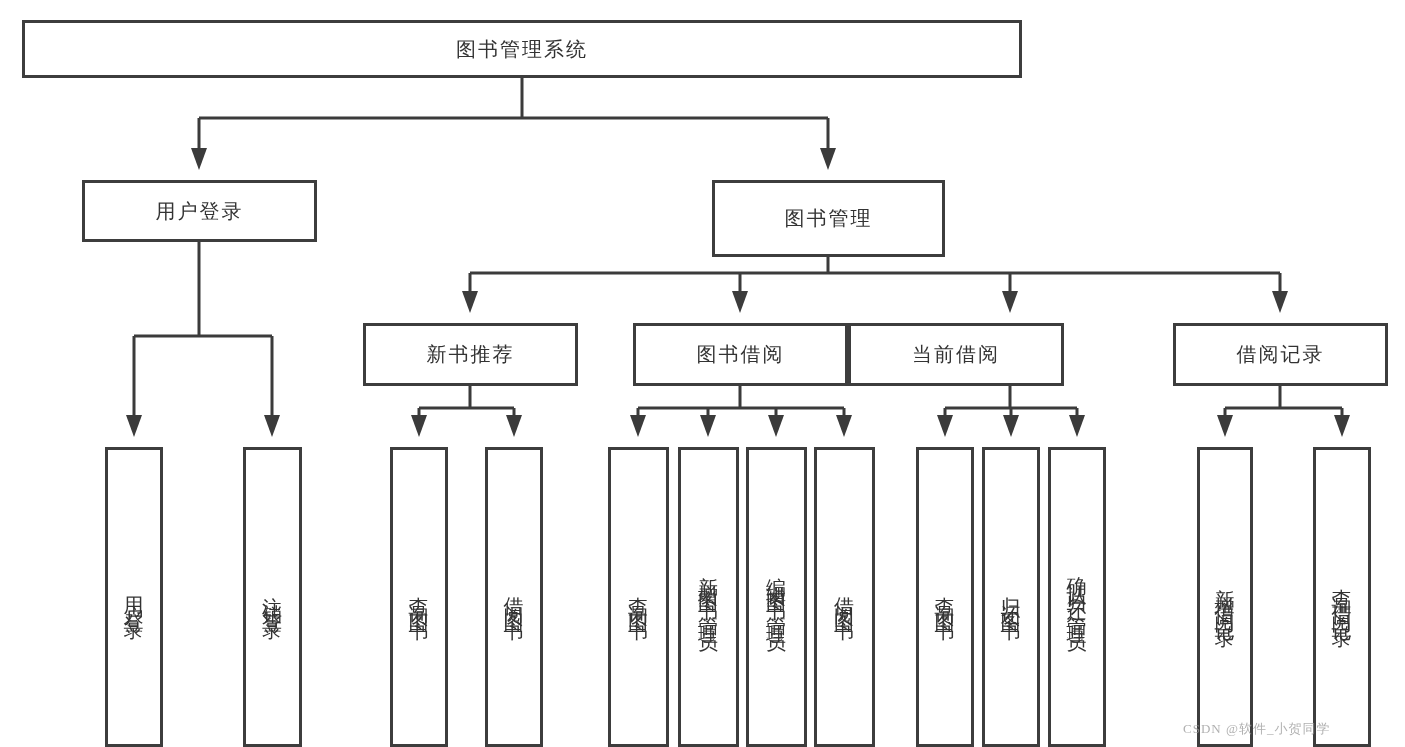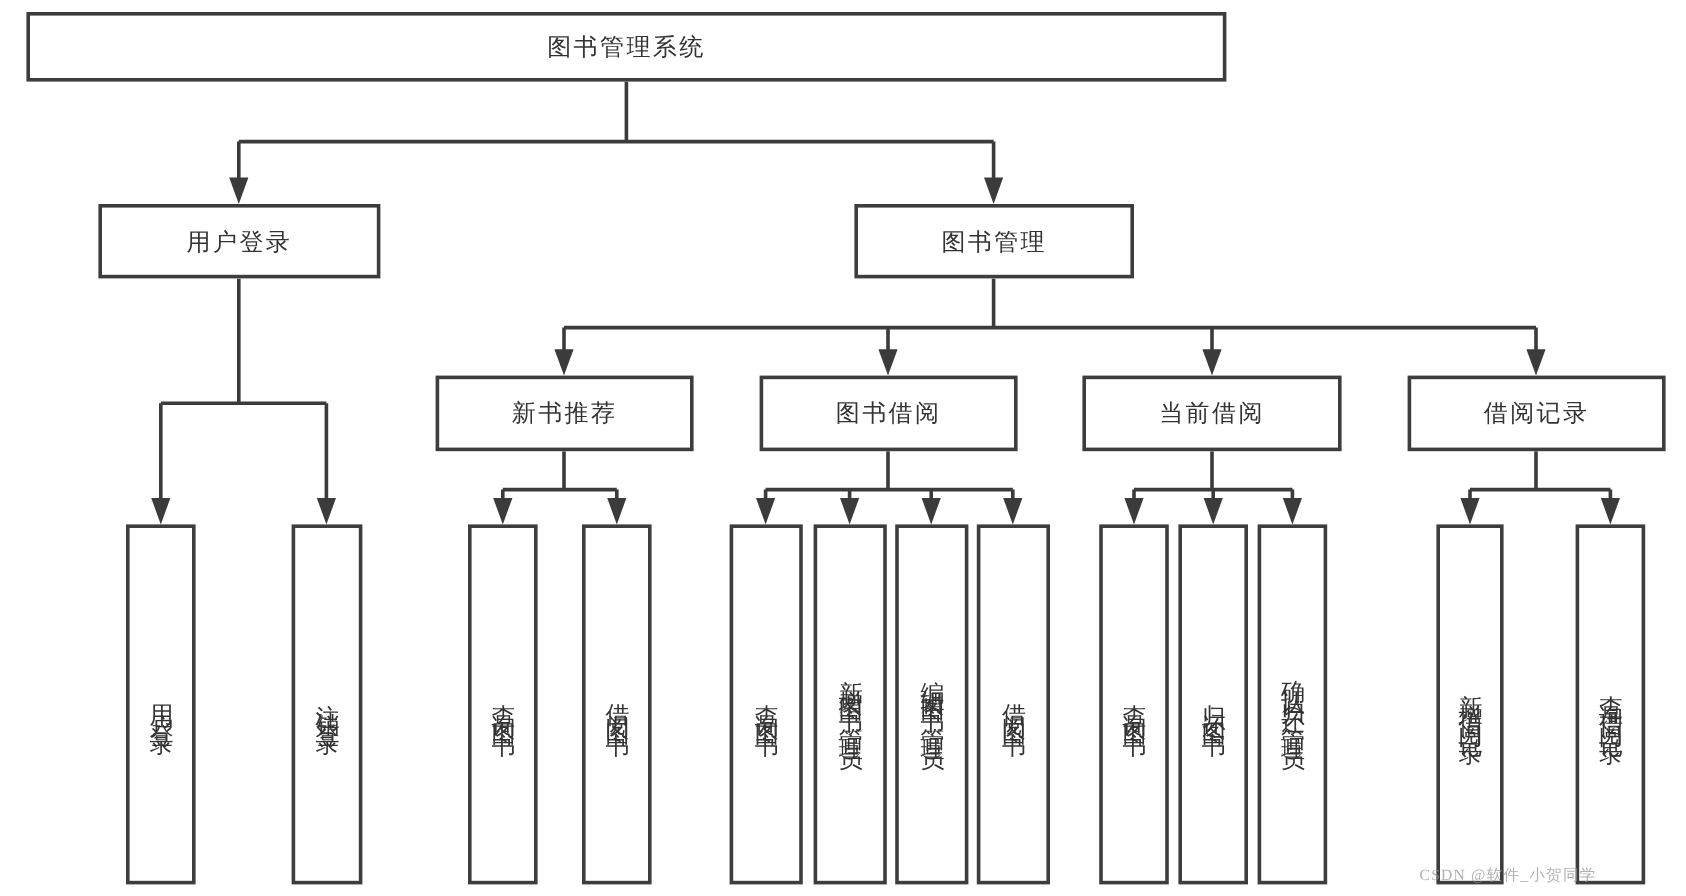--- a/index.html
+++ b/index.html
@@ -24,20 +24,21 @@
   .node {
     position: absolute;
     box-sizing: border-box;
     background: #ffffff;
     border: 3px solid #3d3d3d;
     display: flex;
     align-items: center;
     justify-content: center;
     color: #333333;
     z-index: 2;
+    margin-top: 10px;
   }
   .hbox {
     font-size: 20px;
     letter-spacing: 2px;
     white-space: nowrap;
   }
   .vbox span {
     writing-mode: vertical-rl;
     text-orientation: mixed;
     font-size: 20px;
@@ -98,25 +99,25 @@
       <polygon points="1003,415 1019,415 1011,437"></polygon>
       <polygon points="1069,415 1085,415 1077,437"></polygon>
       <polygon points="1217,415 1233,415 1225,437"></polygon>
       <polygon points="1334,415 1350,415 1342,437"></polygon>
     </g>
   </svg>
 
   <div class="node hbox" style="left:22px; top:10px; width:1000px; height:58px;">图书管理系统</div>
 
   <div class="node hbox" style="left:82px; top:170px; width:235px; height:62px;">用户登录</div>
-  <div class="node hbox" style="left:712px; top:170px; width:233px; height:62px;">图书管理</div>
+  <div class="node hbox" style="left:712px; top:170px; width:233px; height:77px;">图书管理</div>
 
   <div class="node hbox" style="left:633px; top:313px; width:215px; height:63px;">图书借阅</div>
   <div class="node hbox" style="left:363px; top:313px; width:215px; height:63px;">新书推荐</div>
-  <div class="node hbox" style="left:902px; top:313px; width:216px; height:63px;">当前借阅</div>
+  <div class="node hbox" style="left:848px; top:313px; width:216px; height:63px;">当前借阅</div>
   <div class="node hbox" style="left:1173px; top:313px; width:215px; height:63px;">借阅记录</div>
 
   <div class="node vbox" style="left:105px; top:437px; width:58px; height:300px;">
     <span>用户登录</span>
   </div>
   <div class="node vbox" style="left:243px; top:437px; width:59px; height:300px;">
     <span>注销登录</span>
   </div>
 
   <div class="node vbox" style="left:390px; top:437px; width:58px; height:300px;">

